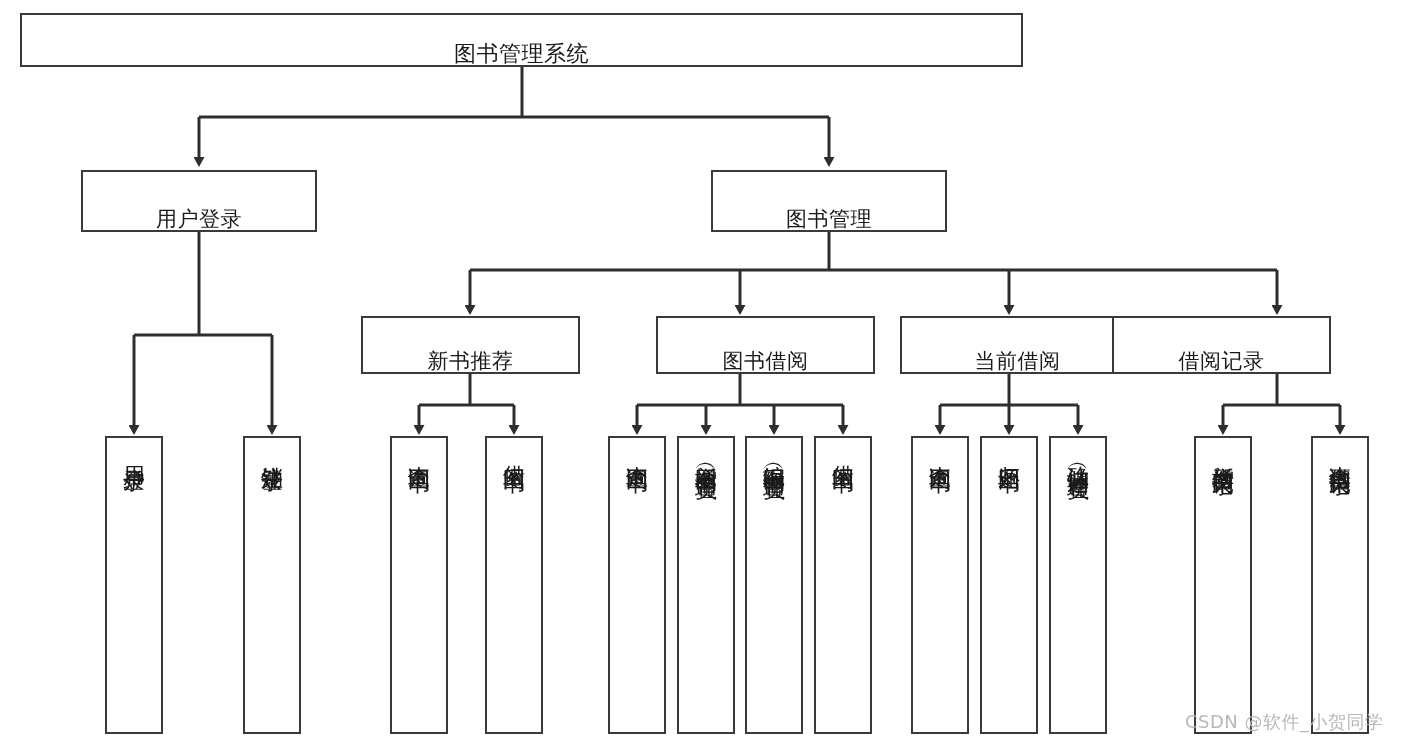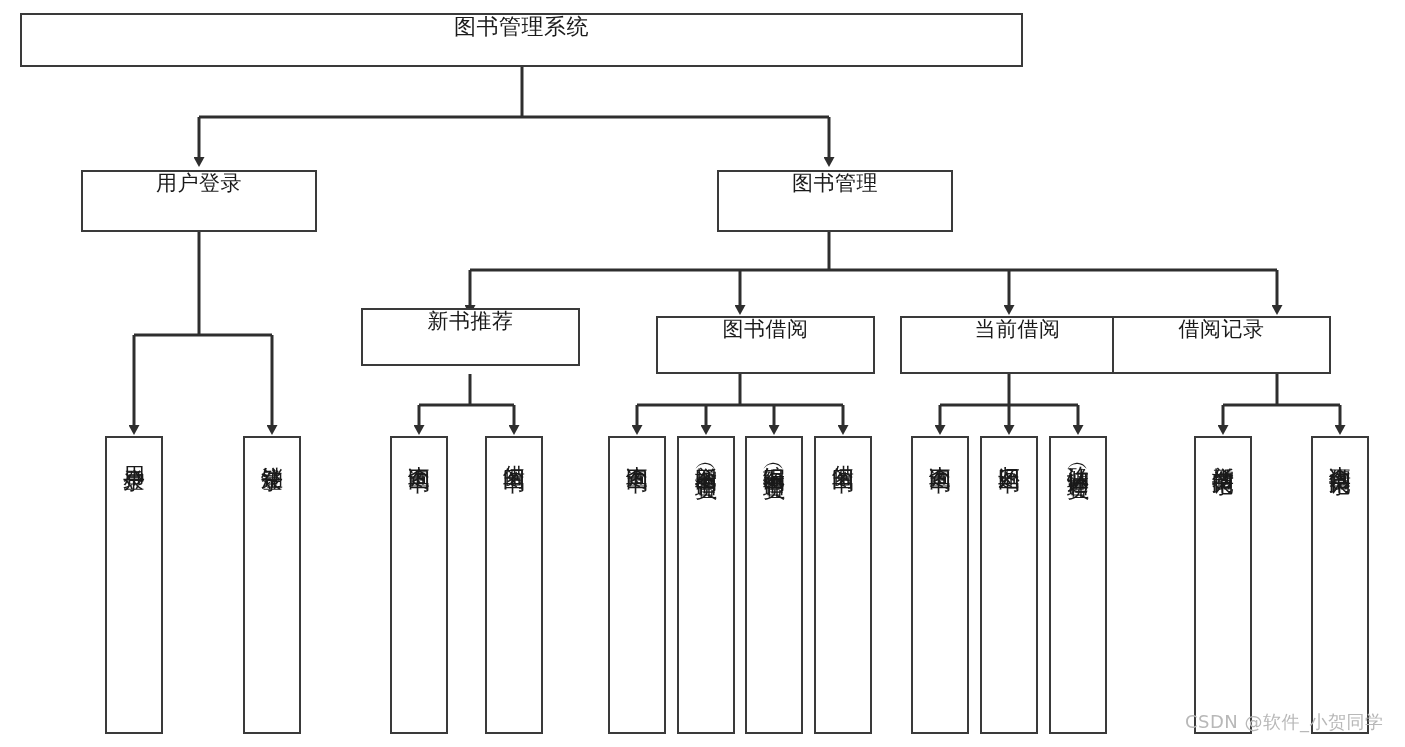--- a/index.html
+++ b/index.html
@@ -25,21 +25,21 @@
     width: 1405px;
     height: 747px;
     pointer-events: none;
   }
   .node {
     position: absolute;
     box-sizing: border-box;
     background: #ffffff;
     border: 2px solid #3a3a3a;
     display: flex;
-    align-items: flex-start;
+    align-items: flex-end;
     justify-content: center;
     z-index: 3;
   }
   .node .label {
     color: #1a1a1a;
     line-height: 1.06;
     letter-spacing: 0.5px;
     text-align: center;
     white-space: nowrap;
   }
@@ -133,25 +133,25 @@
     </g>
   </svg>
 
   <div class="node root horiz" style="left:20px; top:13px; width:1003px; height:54px;">
     <span class="label">图书管理系统</span>
   </div>
 
   <div class="node horiz" style="left:81px; top:170px; width:236px; height:62px;">
     <span class="label">用户登录</span>
   </div>
-  <div class="node horiz" style="left:711px; top:170px; width:236px; height:62px;margin-left:6px;">
+  <div class="node horiz" style="left:711px; top:170px; width:236px; height:62px;">
     <span class="label">图书管理</span>
   </div>
 
-  <div class="node horiz" style="left:361px; top:308px; width:219px; height:58px;">
+  <div class="node horiz" style="left:361px; top:316px; width:219px; height:58px;">
     <span class="label">新书推荐</span>
   </div>
   <div class="node horiz" style="left:631px; top:316px; width:219px; height:58px;margin-left:25px;">
     <span class="label">图书借阅</span>
   </div>
   <div class="node horiz" style="left:900px; top:316px; width:219px; height:58px;padding-left:16px;">
     <span class="label">当前借阅</span>
   </div>
   <div class="node horiz" style="left:1112px; top:316px; width:219px; height:58px;">
     <span class="label">借阅记录</span>

